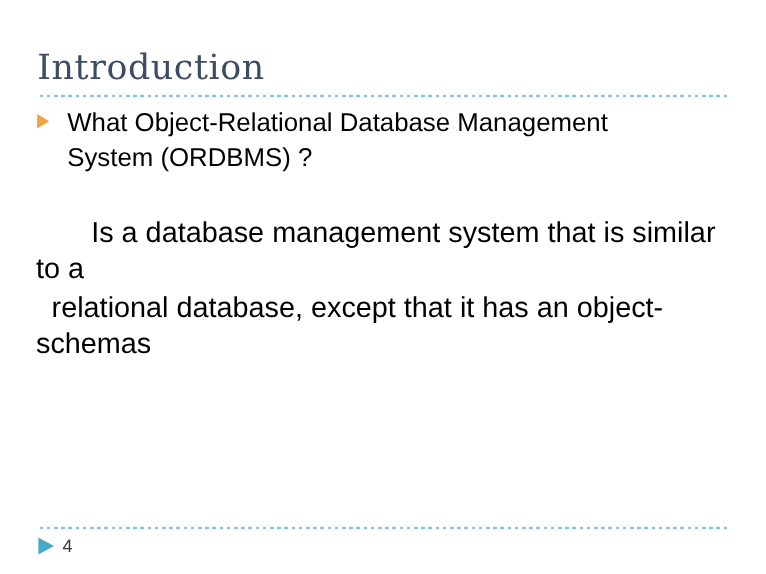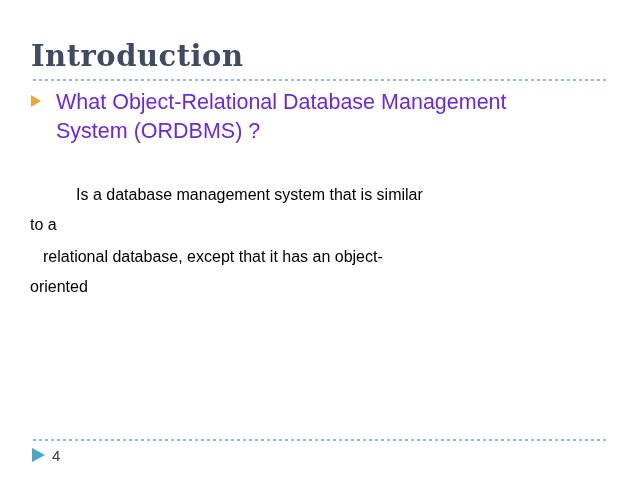--- a/index.html
+++ b/index.html
@@ -15,21 +15,21 @@
     overflow: hidden;
     font-family: "Liberation Sans", sans-serif;
   }
   .slide-title {
     position: absolute;
     left: 31px;
     top: 38px;
     font-family: "DejaVu Serif", "Liberation Serif", serif;
     font-size: 29px;
     line-height: 36px;
-    font-weight: 700;
+    font-weight: 400;
     color: #3E4C63;
     letter-spacing: 0.5px;
     white-space: nowrap;
   }
   .rule {
     position: absolute;
     left: 33px;
     width: 575px;
     height: 2px;
     background: repeating-linear-gradient(
@@ -51,29 +51,29 @@
     border-bottom: 6px solid transparent;
     border-left: 10px solid #F0A33A;
   }
   .bullet-text {
     position: absolute;
     left: 56px;
     top: 88px;
     width: 540px;
     font-size: 21.5px;
     line-height: 29px;
-    color: #6d28d9;
+    color: #000000;
     white-space: pre-line;
   }
   .body-text {
     position: absolute;
     left: 30px;
     top: 180px;
     width: 585px;
-    font-size: 16px;
+    font-size: 24px;
     line-height: 30px;
     color: #000000;
   }
   .para {
     margin: 0 0 2px 0;
     white-space: pre-line;
   }
   .para-lead   { text-indent: 46px; }
   .para-minor  { text-indent: 13px; }
 
@@ -107,21 +107,21 @@
 
   <span class="bullet-arrow"></span>
 
   <div class="bullet-text">What Object-Relational Database Management
 System (ORDBMS) ?</div>
 
   <div class="body-text">
     <p class="para para-lead">Is a database management system that is similar
 to a</p>
     <p class="para para-minor">relational database, except that it has an object-
-oriented</p>
+schemas</p>
   </div>
 
   <div class="rule rule-bottom"></div>
 
   <span class="page-arrow"></span>
 
   <div class="page-number">4</div>
 
 </div>
 

